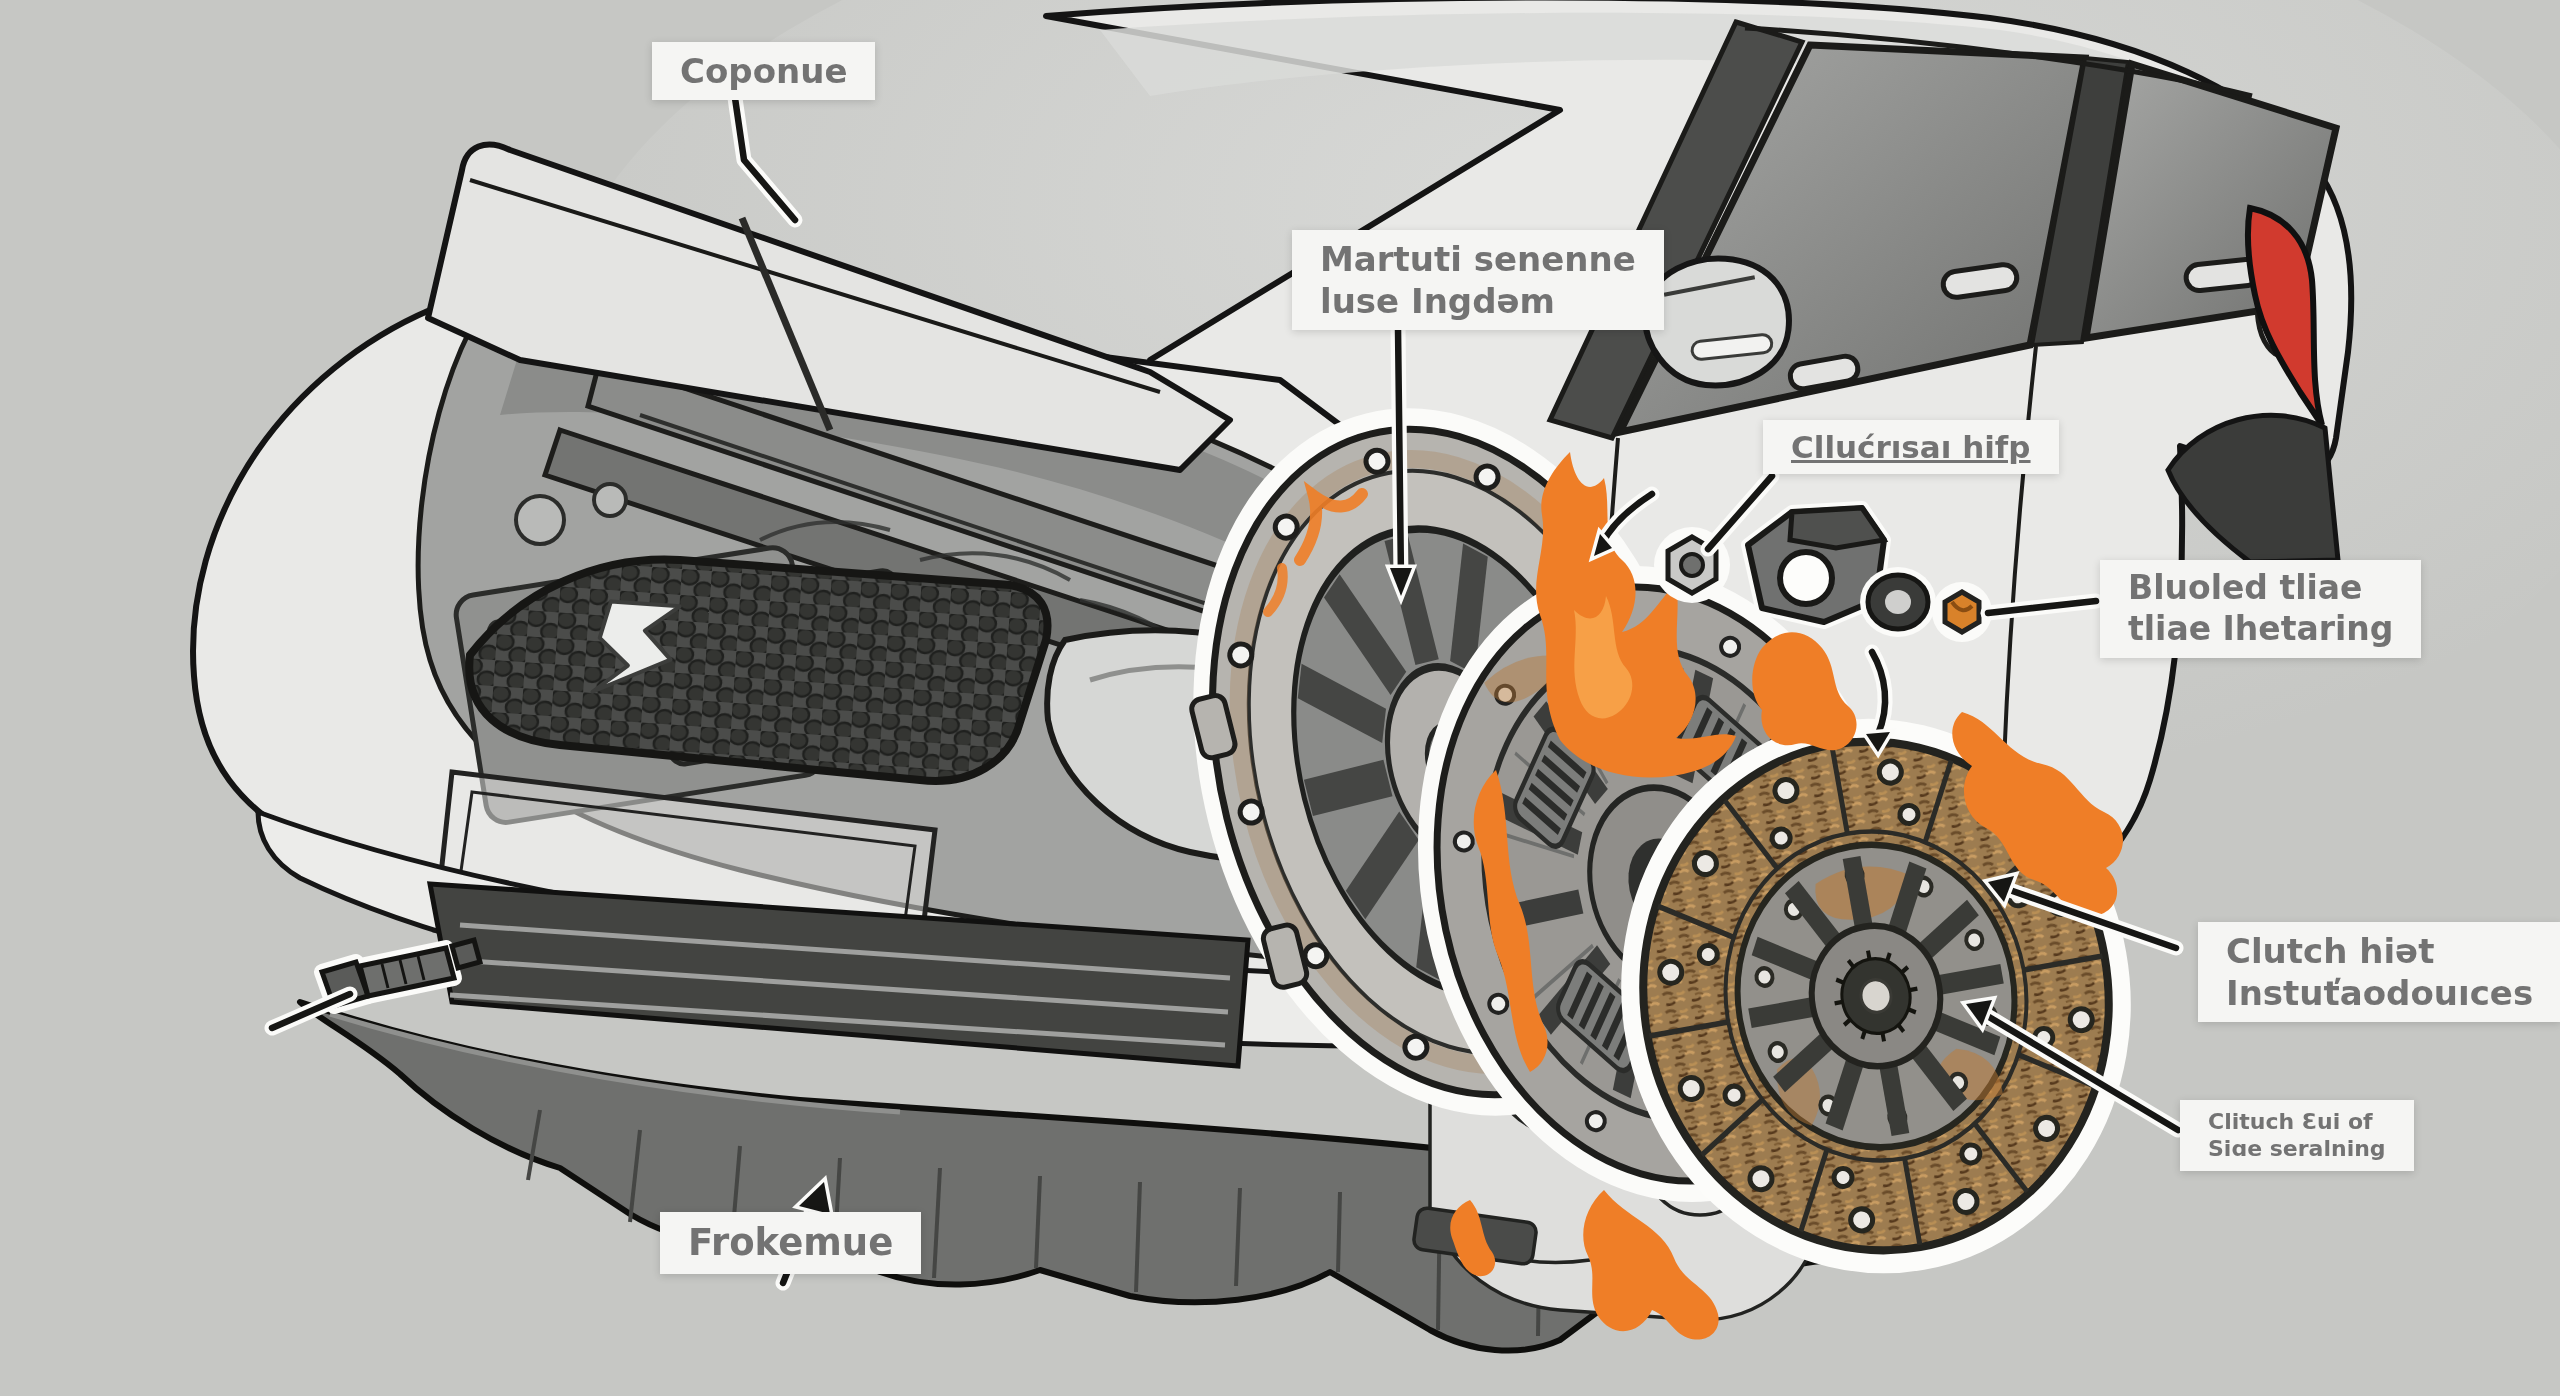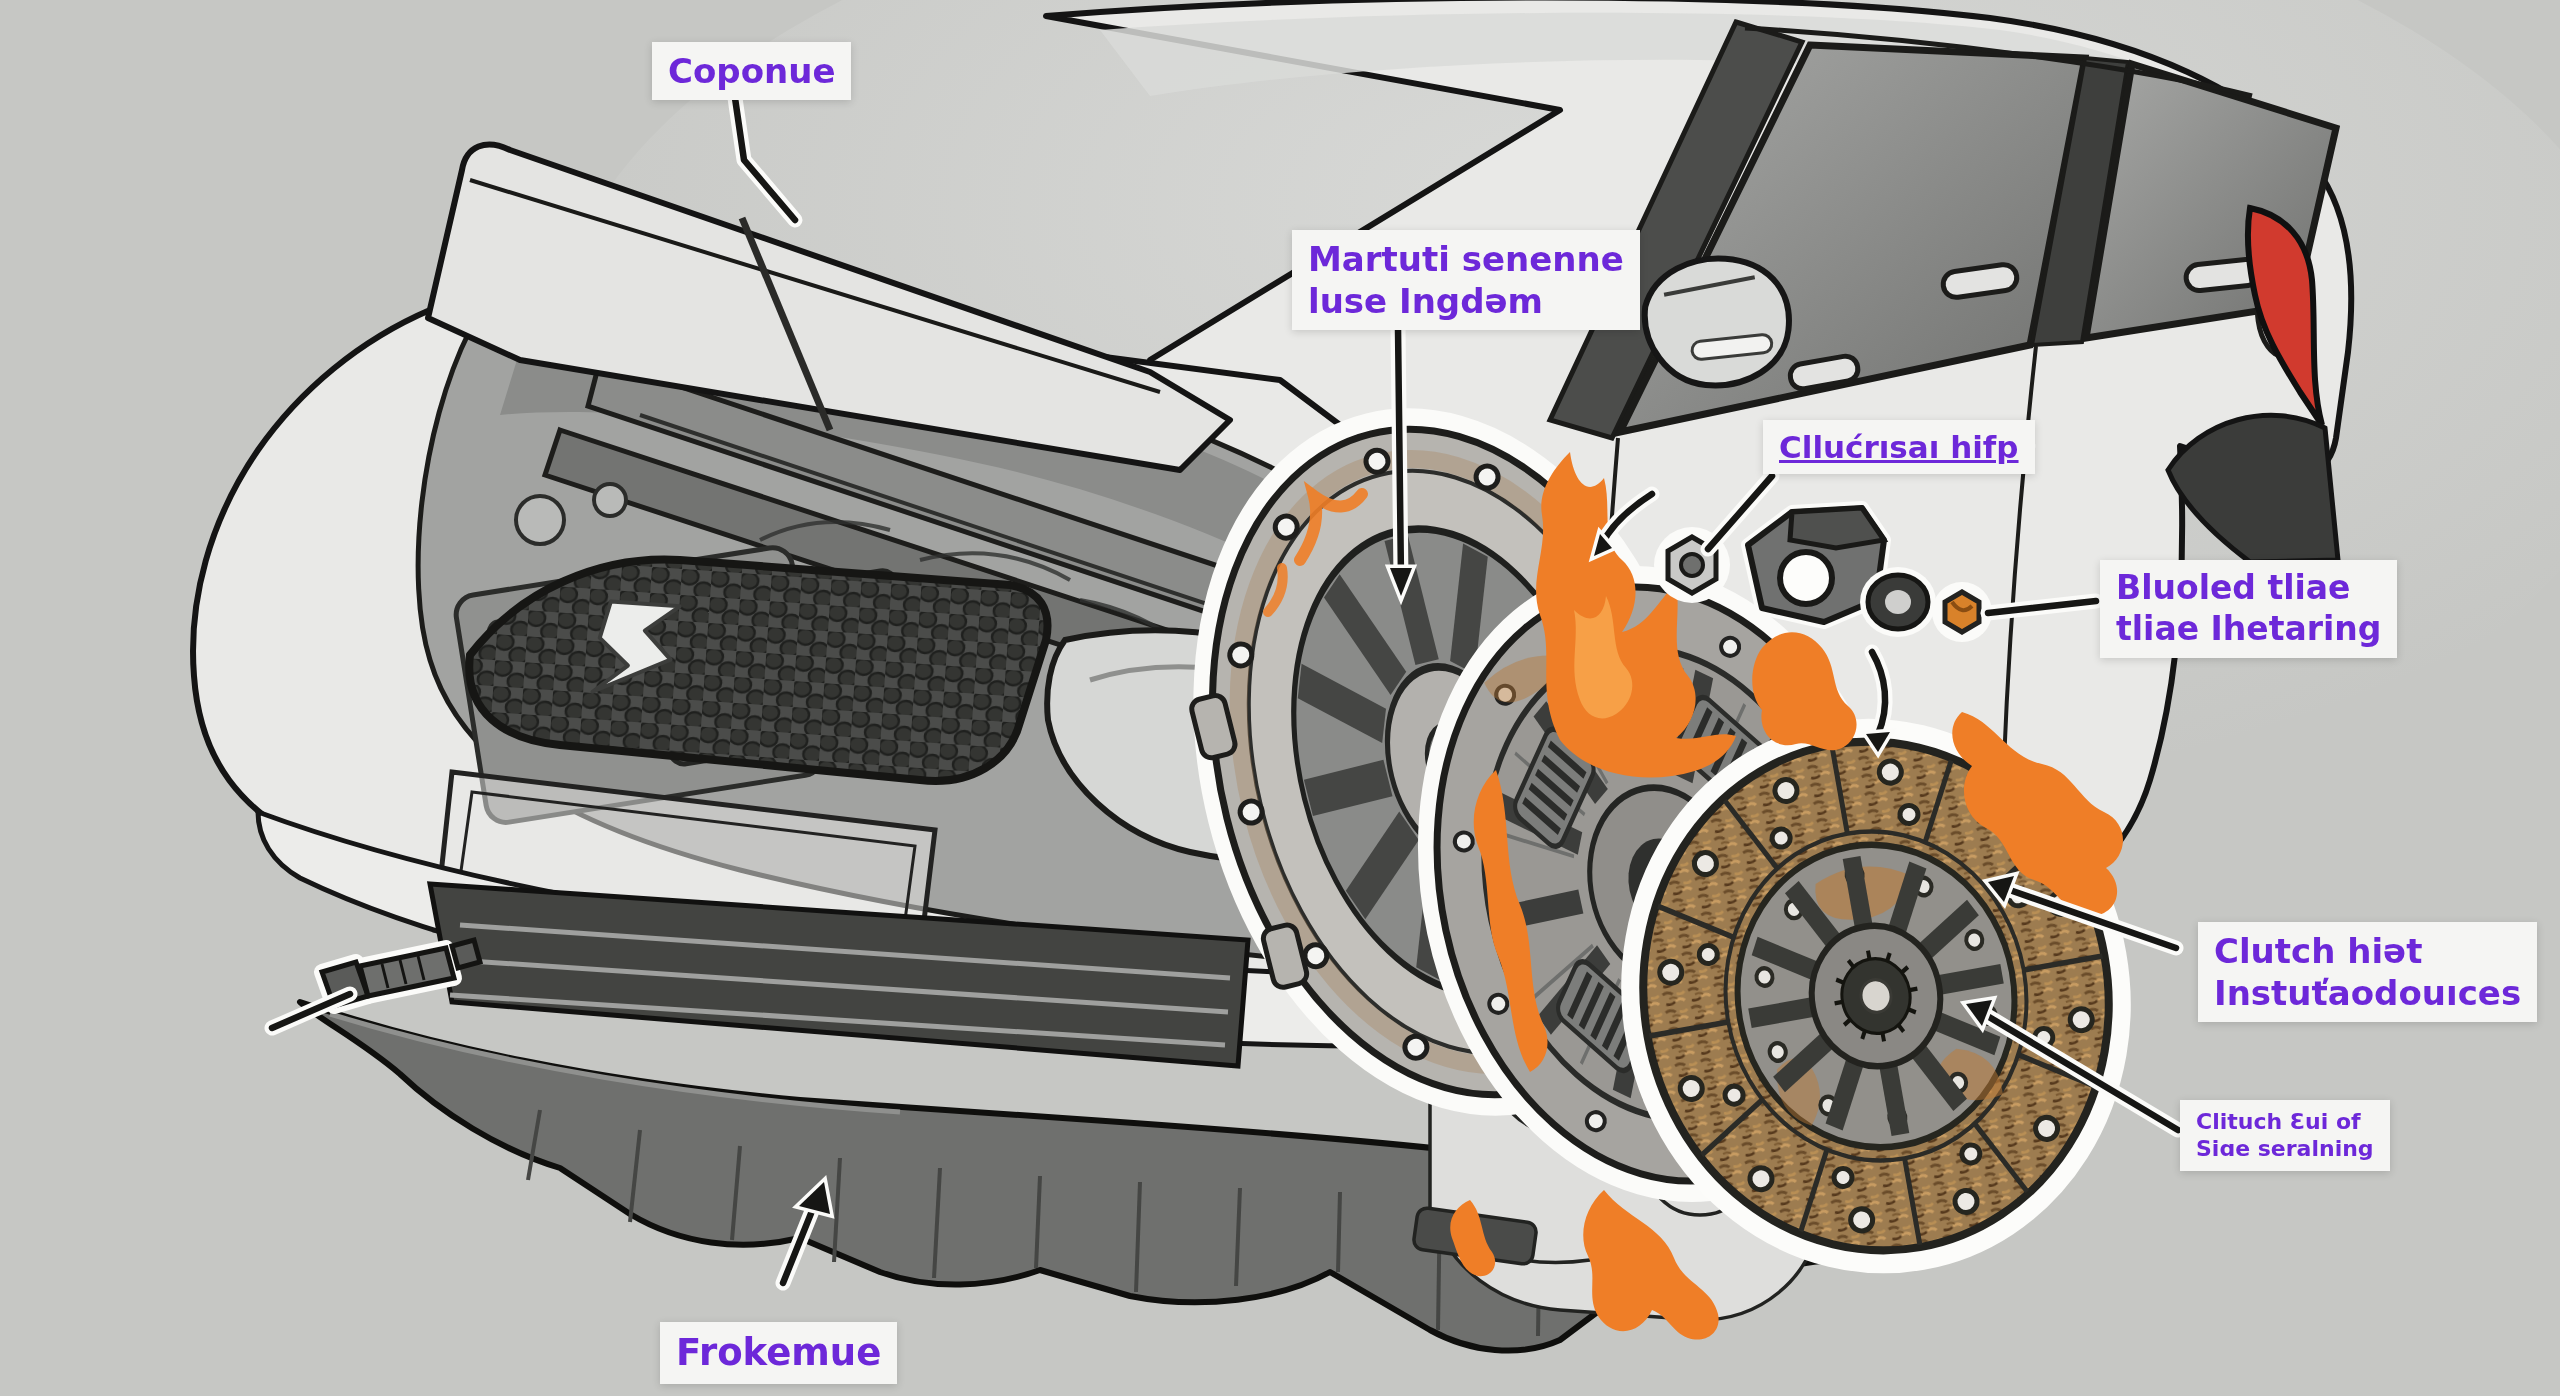--- a/index.html
+++ b/index.html
@@ -2,22 +2,22 @@
 <html><head>
 <meta charset="utf-8">
 <style>
   html,body{margin:0;padding:0;background:#9a9a98;}
   .stage{
     position:relative;width:2560px;height:1396px;overflow:hidden;
     background:#c6c7c4;font-family:"DejaVu Sans","Liberation Sans",sans-serif;
   }
   .stage svg{position:absolute;left:0;top:0;}
   .label{
-    position:absolute;background:#f5f5f3;color:#6d28d9;font-weight:bold;
-    padding:8px 16px;line-height:1.24;white-space:nowrap;
+    position:absolute;background:#f5f5f3;color:#737373;font-weight:bold;
+    padding:8px 28px;line-height:1.24;white-space:nowrap;
     box-shadow:0 2px 8px rgba(0,0,0,.15);
   }
   .label .ln{display:block;}
   .cas{stroke:#fbfbf9;stroke-width:15;fill:none;stroke-linecap:round;stroke-linejoin:round;}
   .core{stroke:#161614;stroke-width:6.5;fill:none;stroke-linecap:round;stroke-linejoin:round;}
   .ah{fill:#161614;stroke:#fbfbf9;stroke-width:7;paint-order:stroke;}
 </style>
 </head>
 <body>
 
@@ -559,17 +559,17 @@
     <span class="ln">Clutch hiət</span>
     <span class="ln">Instuťaodouıces</span>
   </div>
 
   <div class="label" style="left:2180px;top:1100px;font-size:22px;">
     <span class="ln">Clituch Ɛui of</span>
     <span class="ln">Siɑe seralning</span>
   </div>
 
 
-  <div class="label" style="left:660px;top:1322px;font-size:37px;text-align:left;">
+  <div class="label" style="left:660px;top:1212px;font-size:37px;text-align:left;">
     <span class="ln">Frokemue</span>
   </div>
 
 </div>
 
 </body></html>

